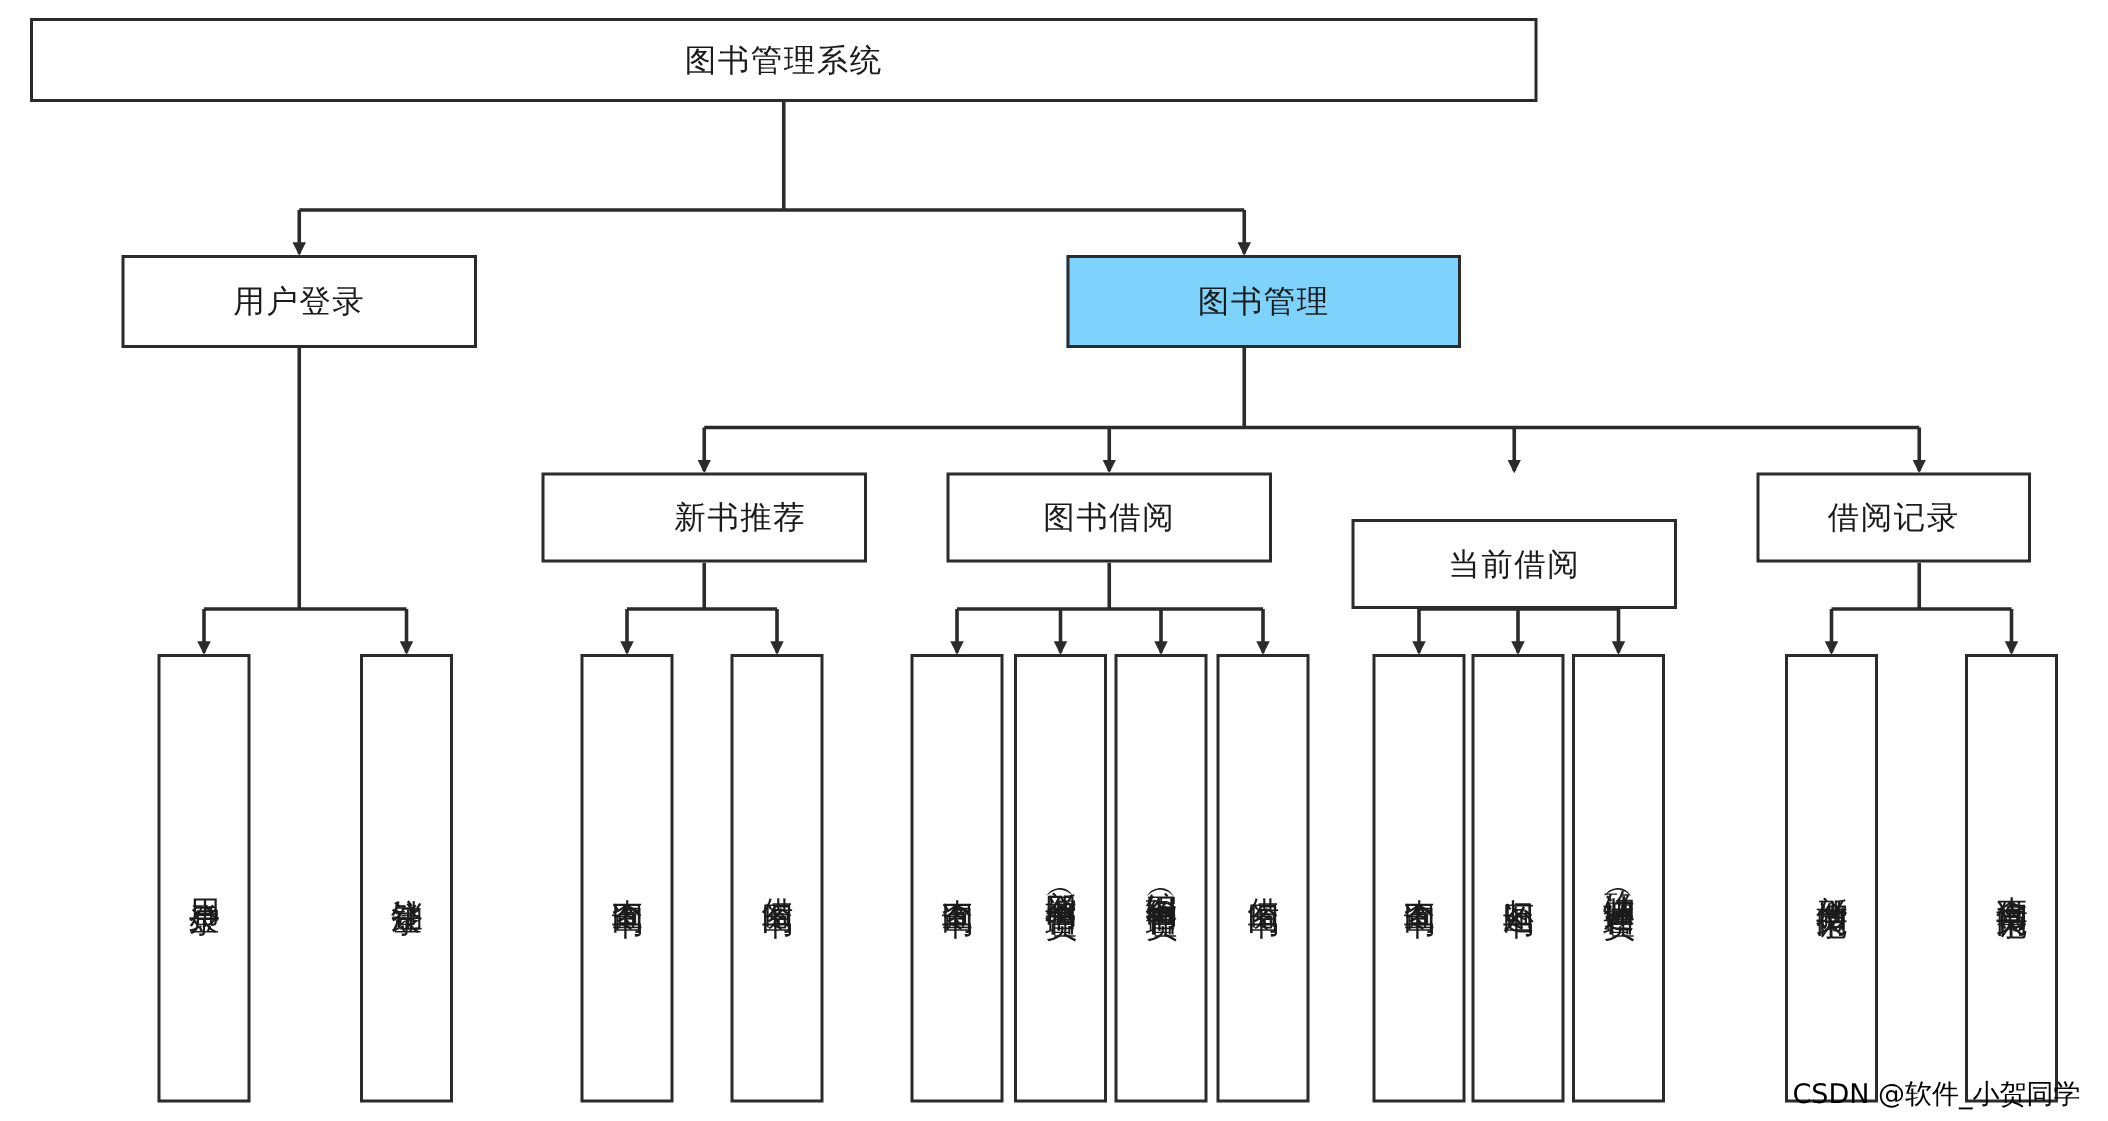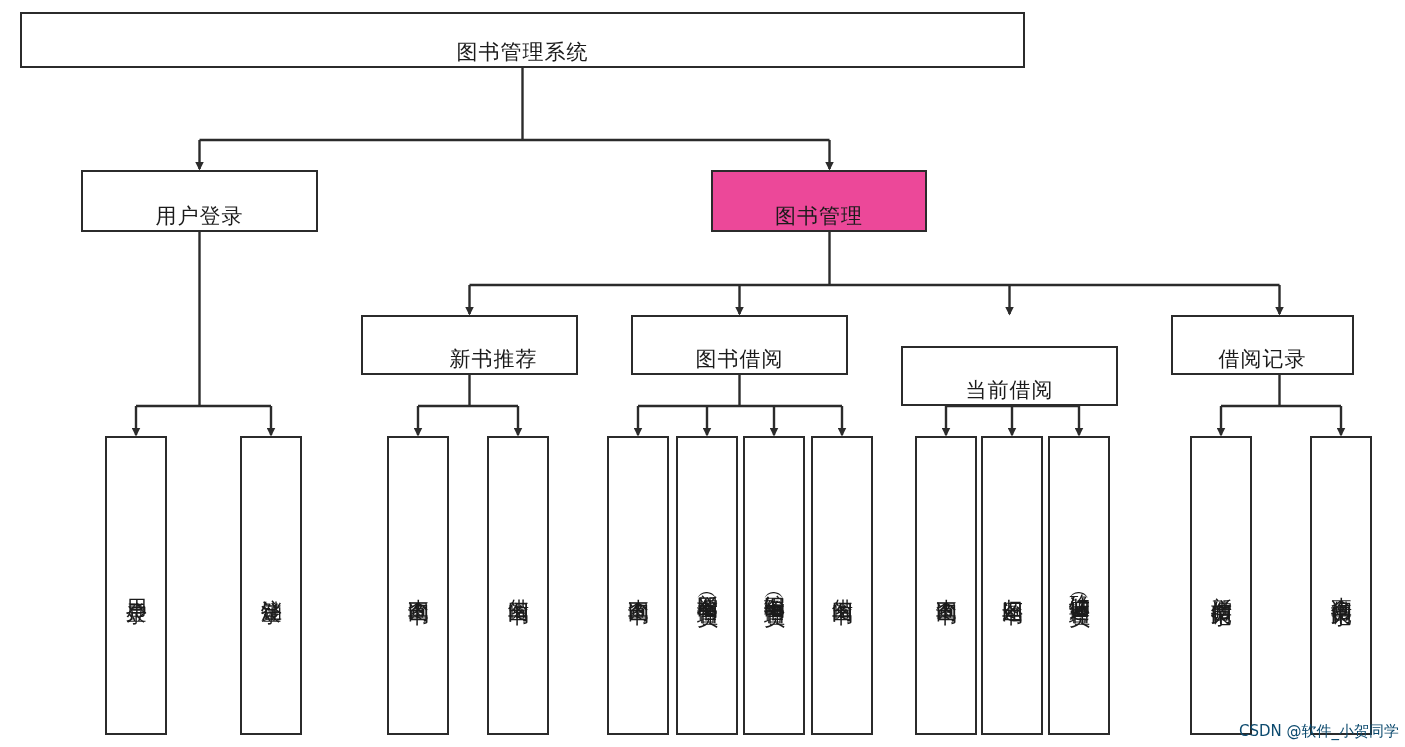--- a/index.html
+++ b/index.html
@@ -25,21 +25,21 @@
     width: 1405px;
     height: 747px;
     pointer-events: none;
   }
   .node {
     position: absolute;
     box-sizing: border-box;
     background: #ffffff;
     border: 2px solid #2b2b2b;
     display: flex;
-    align-items: flex-end;
+    align-items: center;
     justify-content: center;
     color: #1b1b1b;
   }
   .node.horizontal {
     font-size: 21px;
     letter-spacing: 1px;
   }
   .node.vertical {
     align-items: center;
     justify-content: center;
@@ -52,24 +52,24 @@
     letter-spacing: 2px;
     white-space: nowrap;
     color: #1b1b1b;
   }
   .node-label {
     display: block;
     white-space: nowrap;
   }
   #watermark {
     position: absolute;
-    right: 6px;
+    right: 18px;
     bottom: 6px;
-    font-size: 15px;
-    color: #0c4a6e;
+    font-size: 18px;
+    color: #000000;
     white-space: nowrap;
     user-select: none;
   }
 </style>
 </head>
 <body>
 
 <div id="diagram-root">
 
   <svg id="edge-layer" viewBox="0 0 1405 747" xmlns="http://www.w3.org/2000/svg">
@@ -115,21 +115,21 @@
       </g>
   </svg>
 
   <div id="node-layer">
       <div class="node horizontal" style="left: 20px; top: 12px; width: 1005px; height: 56px; border-color: rgb(43, 43, 43); background: rgb(255, 255, 255);">
         <span class="node-label">图书管理系统</span>
       </div>
       <div class="node horizontal" style="left: 81px; top: 170px; width: 237px; height: 62px; border-color: rgb(43, 43, 43); background: rgb(255, 255, 255);">
         <span class="node-label">用户登录</span>
       </div>
-      <div class="node horizontal" style="left: 711px; top: 170px; width: 216px; height: 62px; border-color: rgb(43, 43, 43); background: #ec4899;">
+      <div class="node horizontal" style="left: 711px; top: 170px; width: 263px; height: 62px; border-color: rgb(43, 43, 43); background: #7dd3fc;">
         <span class="node-label">图书管理</span>
       </div>
       <div class="node horizontal" style="left: 361px; top: 315px; width: 217px; height: 60px; border-color: rgb(43, 43, 43); background: rgb(255, 255, 255); padding-left: 48px;">
         <span class="node-label">新书推荐</span>
       </div>
       <div class="node horizontal" style="left: 631px; top: 315px; width: 217px; height: 60px; border-color: rgb(43, 43, 43); background: rgb(255, 255, 255); font-family: Liberation Mono, monospace;">
         <span class="node-label">图书借阅</span>
       </div>
       <div class="node horizontal" style="left: 901px; top: 315px; width: 217px; height: 60px; border-color: rgb(43, 43, 43); background: rgb(255, 255, 255); margin-top: 31px;">
         <span class="node-label">当前借阅</span>

